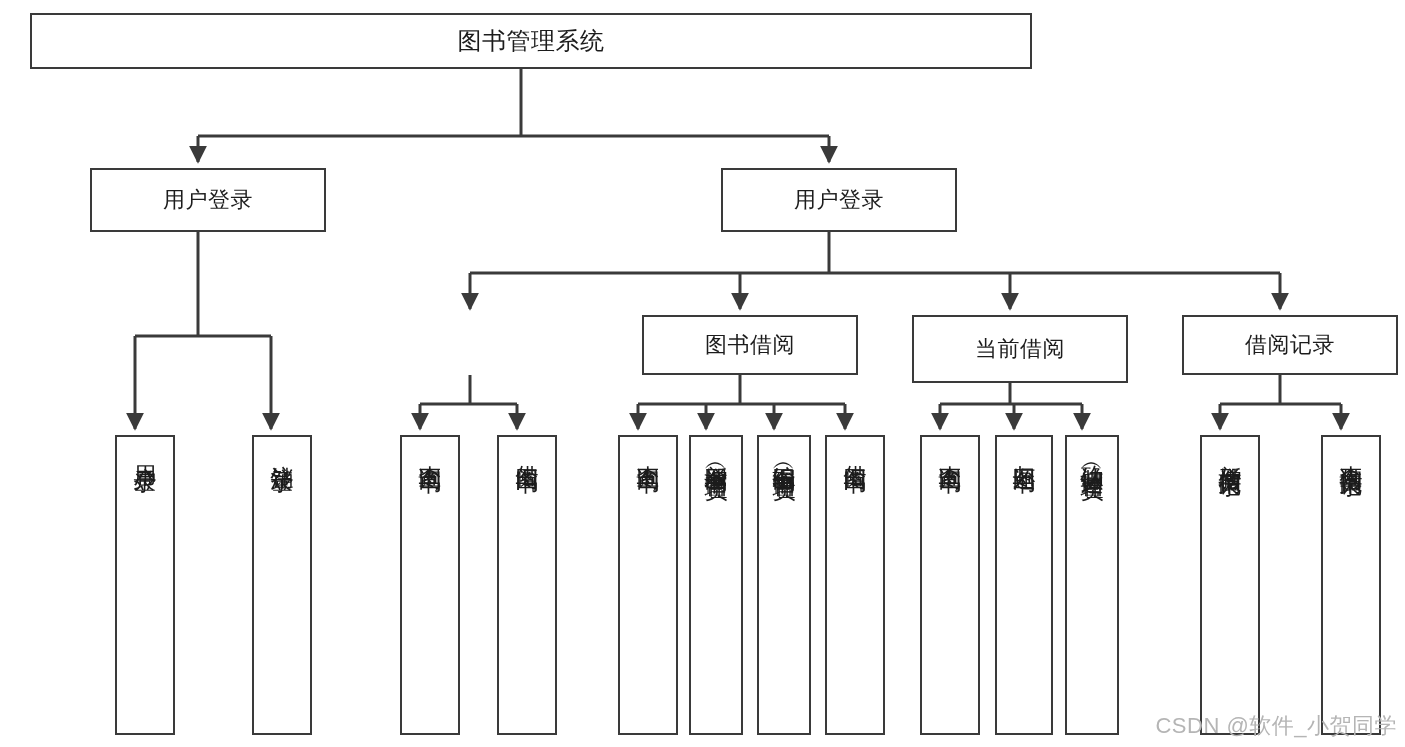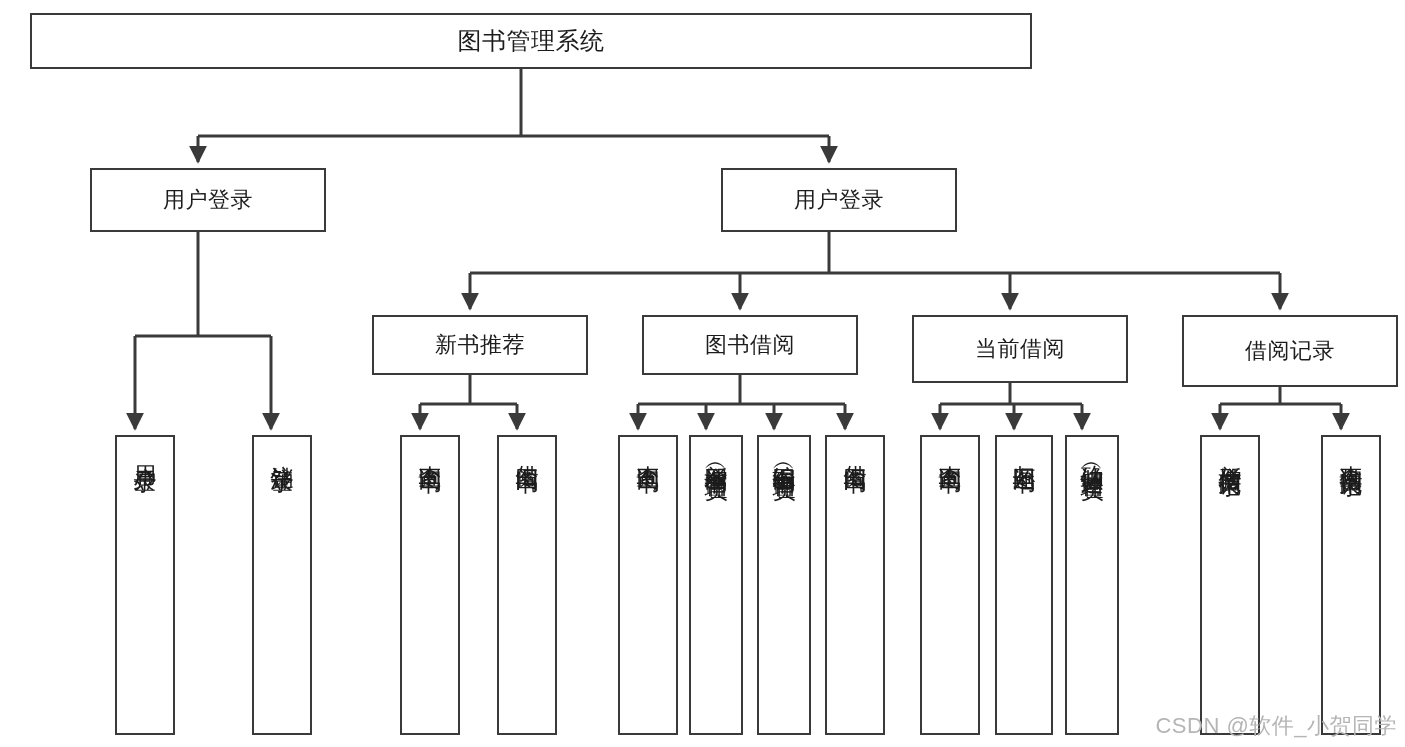--- a/index.html
+++ b/index.html
@@ -137,30 +137,27 @@
     <span class="label">图书管理系统</span>
   </div>
 
   <div class="node mid" style="left:80px; top:168px; width:236px; height:64px;">
     <span class="label">用户登录</span>
   </div>
   <div class="node mid" style="left:711px; top:168px; width:236px; height:64px;">
     <span class="label">用户登录</span>
   </div>
 
-  <div class="node mid" style="left:362px; top:315px; width:216px; height:60px;">
-    <span class="label">新书推荐</span>
-  </div>
   <div class="node mid" style="left:632px; top:315px; width:216px; height:60px;">
     <span class="label">图书借阅</span>
   </div>
   <div class="node mid" style="left:902px; top:315px; width:216px; height:68px;">
     <span class="label">当前借阅</span>
   </div>
-  <div class="node mid" style="left:1172px; top:315px; width:216px; height:72px;">
+  <div class="node mid" style="left:1172px; top:315px; width:216px; height:60px;">
     <span class="label">借阅记录</span>
   </div>
 
   <div class="node leaf" style="left:105px; top:435px; width:60px; height:300px;">
     <span class="label">用户登录</span>
   </div>
   <div class="node leaf" style="left:242px; top:435px; width:60px; height:300px;">
     <span class="label">注销登录</span>
   </div>
 

